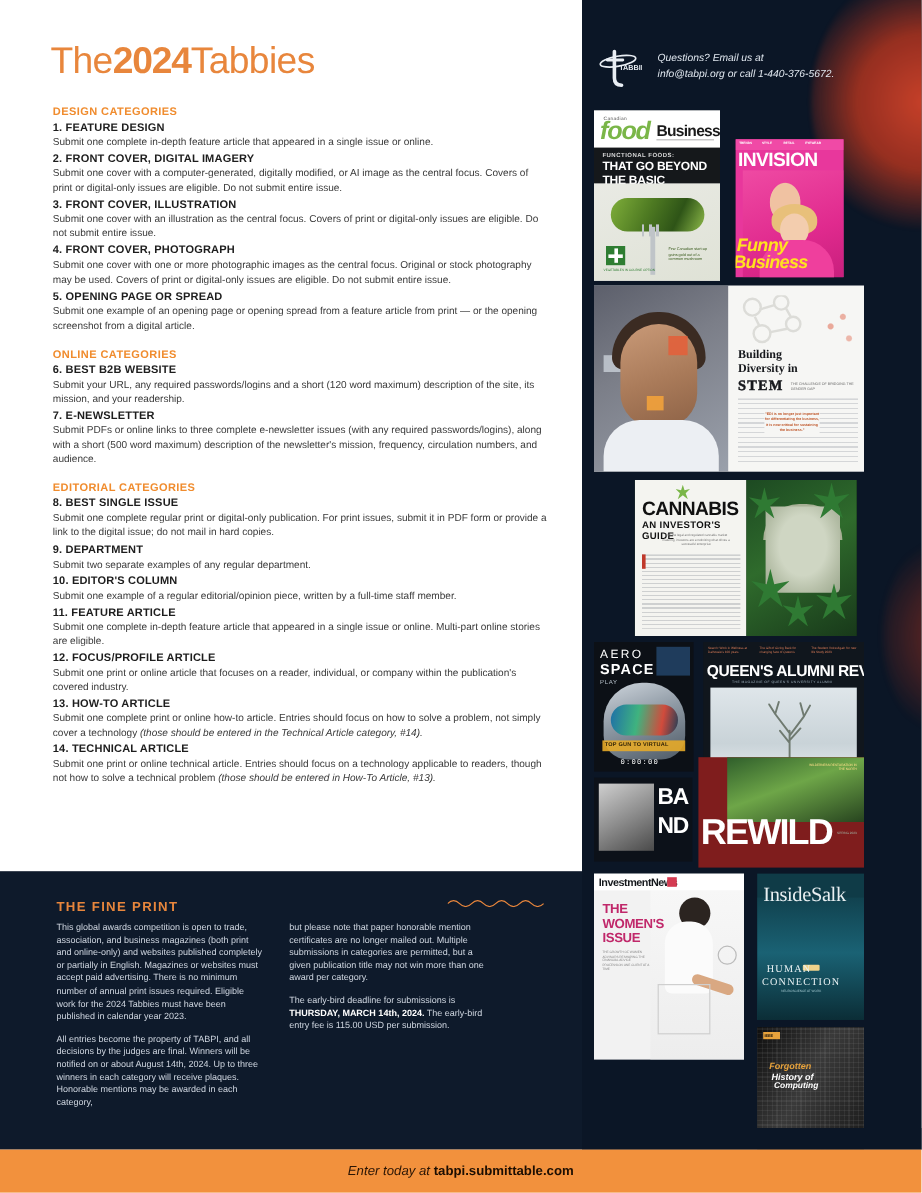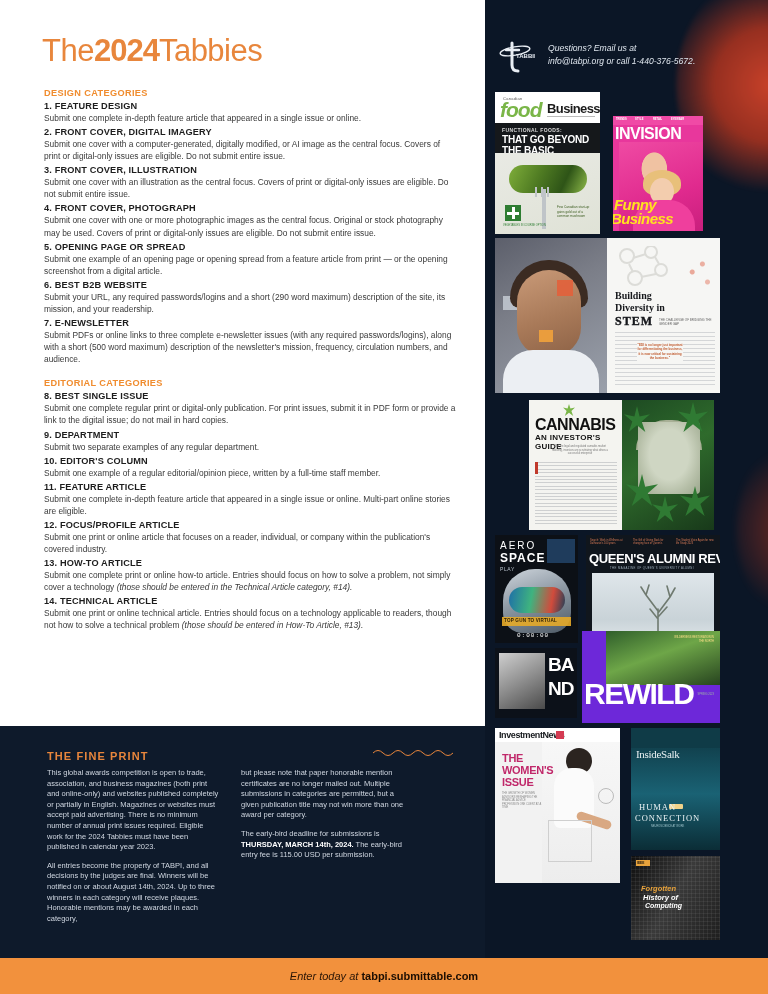--- a/index.html
+++ b/index.html
@@ -203,21 +203,21 @@
   #cv-queen .qa-tree{position:absolute;left:46px;top:6px;width:40px;height:60px;}
 
   
   #cv-band { left: 10px; top: 560px; width: 82px; height: 70px; background:#0c1119; }
   #cv-band .bd-img{position:absolute;left:4px;top:5px;width:46px;height:56px;
      background: linear-gradient(150deg,#cfcfcf 0%, #8e8e8e 50%, #4a4a4a 100%);}
   #cv-band .bd-ba{position:absolute;left:53px;top:6px;font-size:19px;font-weight:700;color:#fff;letter-spacing:-1px;}
   #cv-band .bd-nd{position:absolute;left:53px;top:30px;font-size:19px;font-weight:800;color:#fff;letter-spacing:-1px;}
 
   
-  #cv-rewild { left: 97px; top: 543px; width: 138px; height: 92px; background:#6d28d9; }
+  #cv-rewild { left: 97px; top: 543px; width: 138px; height: 92px; background:#7f1d1d; }
   #cv-rewild .rw-img{position:absolute;left:24px;top:0;width:114px;height:54px;
      background: linear-gradient(160deg,#2f5e2b 0%, #6ea648 45%, #27441f 100%);}
   #cv-rewild .rw-t{position:absolute;left:2px;top:46px;font-size:30px;font-weight:800;color:#fff;letter-spacing:-1.5px;}
   #cv-rewild .rw-k{position:absolute;right:6px;top:5px;width:40px;font-size:2.6px;color:#ffe08a;line-height:4px;text-align:right;}
   #cv-rewild .rw-f{position:absolute;right:6px;top:62px;font-size:2.6px;color:#9fb4a4;}
 
   
   #cv-inews { left: 10px; top: 640px; width: 125px; height: 155px; background:#f2f2f2; }
   #cv-inews .in-head{position:absolute;left:0;top:0;width:100%;height:14px;background:#fff;}
   #cv-inews .in-logo{position:absolute;left:4px;top:2px;font-size:9px;font-weight:800;color:#15181c;letter-spacing:-0.4px;}
@@ -227,21 +227,21 @@
   #cv-inews .in-ph{position:absolute;right:0;top:14px;width:78px;height:141px;
      background: linear-gradient(180deg,#f7f7f7 0%, #ededed 100%);}
   #cv-inews .in-body{position:absolute;left:12px;top:26px;width:40px;height:60px;background:#fbfbfb;border-radius:18px 18px 6px 6px;}
   #cv-inews .in-hair{position:absolute;left:24px;top:6px;width:26px;height:26px;border-radius:50%;background:#2b2420;}
   #cv-inews .in-chair{position:absolute;left:6px;top:78px;width:44px;height:42px;border:1px solid #cfcfcf;}
   #cv-inews .in-leg{position:absolute;left:34px;top:74px;width:36px;height:9px;background:#d9a882;transform:rotate(18deg);border-radius:5px;}
   #cv-inews .in-badge{position:absolute;right:6px;top:46px;width:16px;height:16px;border-radius:50%;border:1px solid #bbb;}
 
   
   #cv-salk { left: 146px; top: 640px; width: 89px; height: 122px; background:#0f3b47; }
-  #cv-salk .sk-t{position:absolute;left:5px;top:20px;font-size:11px;color:#e8eff1;font-family:"Liberation Serif",serif;letter-spacing:-0.3px;}
+  #cv-salk .sk-t{position:absolute;left:5px;top:8px;font-size:17px;color:#e8eff1;font-family:"Liberation Serif",serif;letter-spacing:-0.3px;}
   #cv-salk .sk-img{position:absolute;left:0;top:20px;width:100%;height:102px;
      background: linear-gradient(180deg,#11424f 0%, #1a6274 45%, #0b2d36 100%);}
   #cv-salk .sk-h1{position:absolute;left:8px;top:74px;font-size:8.5px;color:#eaf2f4;font-family:"Liberation Serif",serif;letter-spacing:1px;}
   #cv-salk .sk-h2{position:absolute;left:4px;top:85px;font-size:8.5px;color:#eaf2f4;font-family:"Liberation Serif",serif;letter-spacing:1px;}
   #cv-salk .sk-s{position:absolute;left:20px;top:97px;font-size:2.6px;color:#9fc4cc;}
   #cv-salk .sk-boat{position:absolute;left:38px;top:56px;width:14px;height:5px;background:#f0d28a;border-radius:1px;}
 
   
   #cv-comp { left: 146px; top: 768px; width: 89px; height: 102px; background:#141414; }
   #cv-comp .cp-img{position:absolute;left:0;top:0;width:100%;height:100%;
@@ -287,22 +287,23 @@
       <div class="cat-body">Submit one complete in-depth feature article that appeared in a single issue or online.</div>
       <div class="cat-title">2. FRONT COVER, DIGITAL IMAGERY</div>
       <div class="cat-body">Submit one cover with a computer-generated, digitally modified, or AI image as the central focus. Covers of print or digital-only issues are eligible. Do not submit entire issue.</div>
       <div class="cat-title">3. FRONT COVER, ILLUSTRATION</div>
       <div class="cat-body">Submit one cover with an illustration as the central focus. Covers of print or digital-only issues are eligible. Do not submit entire issue.</div>
       <div class="cat-title">4. FRONT COVER, PHOTOGRAPH</div>
       <div class="cat-body">Submit one cover with one or more photographic images as the central focus. Original or stock photography may be used. Covers of print or digital-only issues are eligible. Do not submit entire issue.</div>
       <div class="cat-title">5. OPENING PAGE OR SPREAD</div>
       <div class="cat-body">Submit one example of an opening page or opening spread from a feature article from print — or the opening screenshot from a digital article.</div>
 
+      <div class="sect-head">ONLINE CATEGORIES</div>
       <div class="cat-title">6. BEST B2B WEBSITE</div>
-      <div class="cat-body">Submit your URL, any required passwords/logins and a short (290 word maximum) description of the site, its mission, and your readership.</div>
+      <div class="cat-body">Submit your URL, any required passwords/logins and a short (120 word maximum) description of the site, its mission, and your readership.</div>
       <div class="cat-title">7. E-NEWSLETTER</div>
       <div class="cat-body">Submit PDFs or online links to three complete e-newsletter issues (with any required passwords/logins), along with a short (500 word maximum) description of the newsletter's mission, frequency, circulation numbers, and audience.</div>
 
       <div class="sect-head">EDITORIAL CATEGORIES</div>
       <div class="cat-title">8. BEST SINGLE ISSUE</div>
       <div class="cat-body">Submit one complete regular print or digital-only publication. For print issues, submit it in PDF form or provide a link to the digital issue; do not mail in hard copies.</div>
       <div class="cat-title">9. DEPARTMENT</div>
       <div class="cat-body">Submit two separate examples of any regular department.</div>
       <div class="cat-title">10. EDITOR'S COLUMN</div>
       <div class="cat-body">Submit one example of a regular editorial/opinion piece, written by a full-time staff member.</div>

